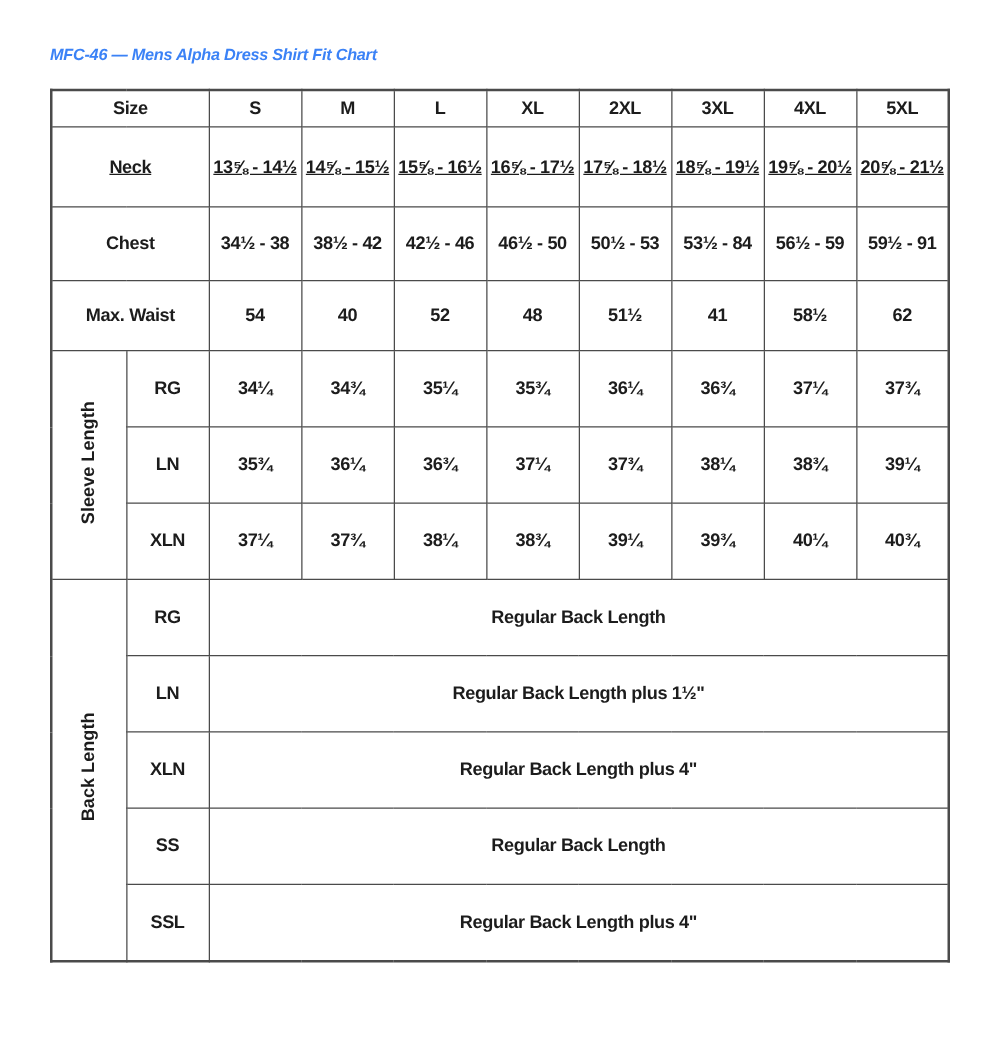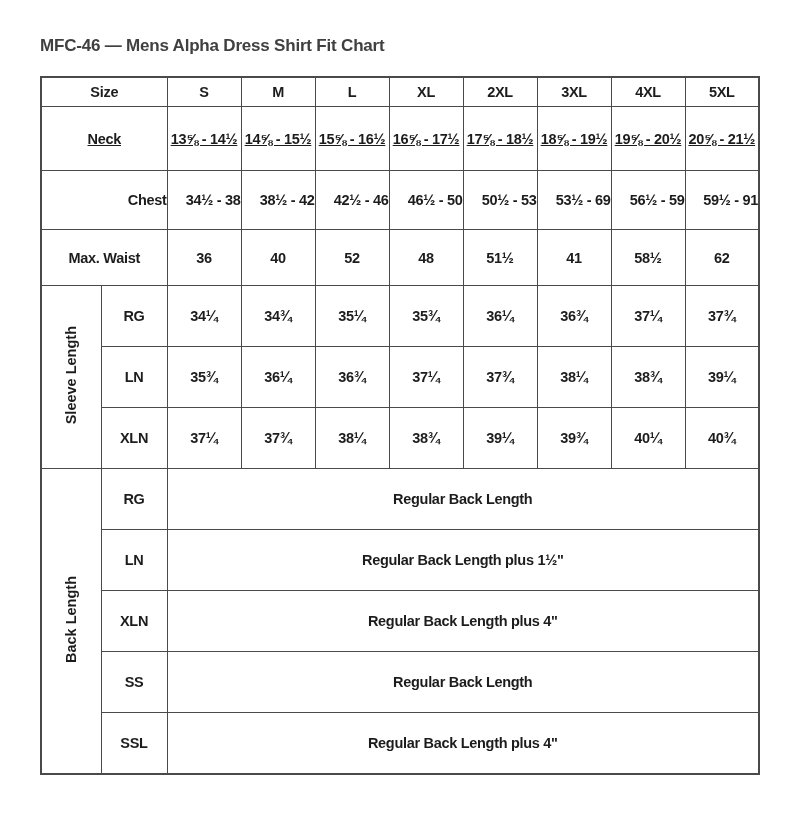--- a/index.html
+++ b/index.html
@@ -9,25 +9,26 @@
     color: #1a1a1a;
   }
   .page {
     width: 800px;
     height: 839px;
     box-sizing: border-box;
     padding: 36px 40px 0 40px;
     background: #ffffff;
   }
   .chart-title {
-    font-size: 17px;
+    font-size: 13px;
     font-weight: 700;
     letter-spacing: -0.2px;
     margin: 0 0 20px 0;
-    color: #404040;
+    color: #3b82f6;
+    font-style: italic;
   }
   table.fit-chart {
     border-collapse: collapse;
     table-layout: fixed;
     width: 720px;
   }
   table.fit-chart col.c-rot   { width: 60px; }
   table.fit-chart col.c-sub   { width: 66px; }
   table.fit-chart col.c-data  { width: 74px; }
   table.fit-chart th,
@@ -61,21 +62,21 @@
     font-size: 15px;
   }
   .rot-inner {
     writing-mode: vertical-rl;
     transform: rotate(180deg);
     display: inline-block;
     letter-spacing: 0;
     white-space: nowrap;
   }
   tr.r-neck  td, tr.r-neck  th { height: 63px; text-decoration: underline; }
-  tr.r-chest td, tr.r-chest th { height: 58px; text-align: right; }
+  tr.r-chest td, tr.r-chest th { height: 58px; }
   tr.r-waist td, tr.r-waist th { height: 55px; }
   tr.r-sleeve td, tr.r-sleeve th.sub { height: 60px; }
   tr.r-back  td, tr.r-back  th.sub { height: 60px; }
   th.sub {
     font-weight: 600;
     background: #ffffff;
     font-size: 14.5px;
     margin-left: 28px;
   }
   td.span-val { font-weight: 600; }
@@ -125,28 +126,28 @@
       <td>20⅝ - 21½</td>
     </tr>
 
     <tr class="r-chest">
       <th colspan="2" class="row-label">Chest</th>
       <td>34½ - 38</td>
       <td>38½ - 42</td>
       <td>42½ - 46</td>
       <td>46½ - 50</td>
       <td>50½ - 53</td>
-      <td>53½ - 69</td>
+      <td>53½ - 84</td>
       <td>56½ - 59</td>
       <td>59½ - 91</td>
     </tr>
 
     <tr class="r-waist">
       <th colspan="2" class="row-label">Max. Waist</th>
-      <td>36</td>
+      <td>54</td>
       <td>40</td>
       <td>52</td>
       <td>48</td>
       <td>51½</td>
       <td>41</td>
       <td>58½</td>
       <td>62</td>
     </tr>
 
     <tr class="r-sleeve">

